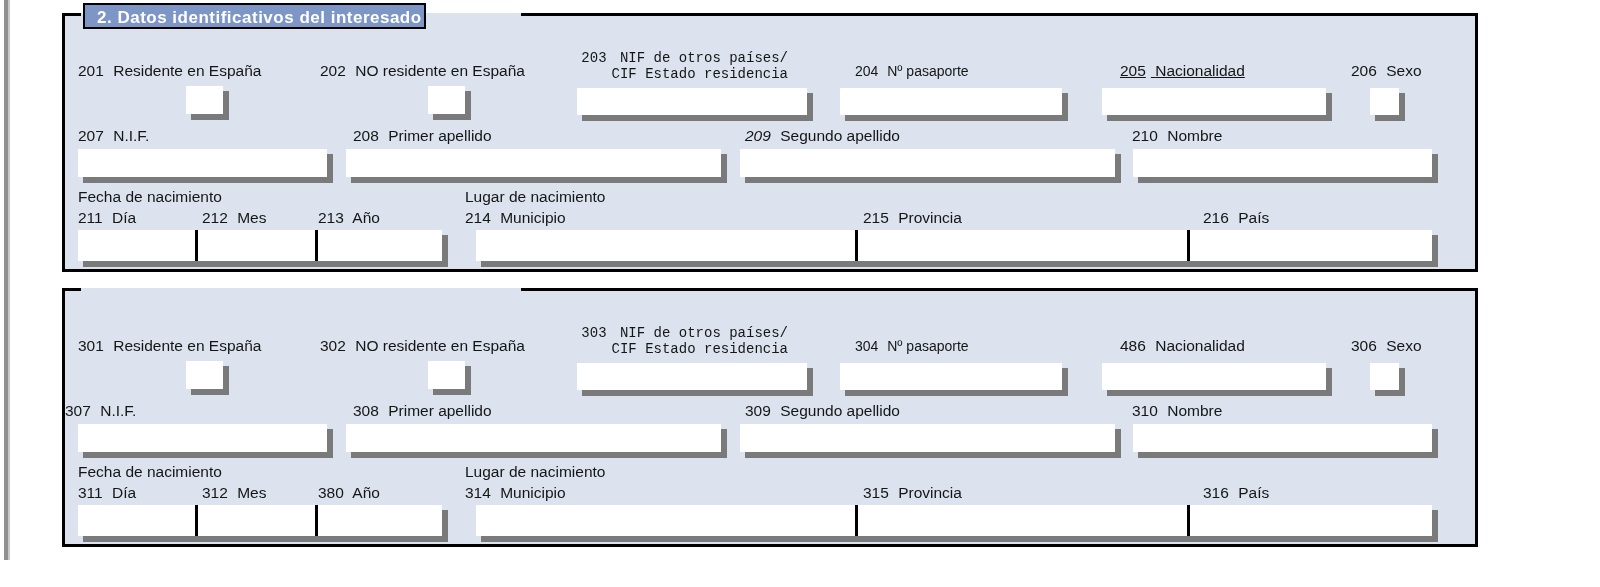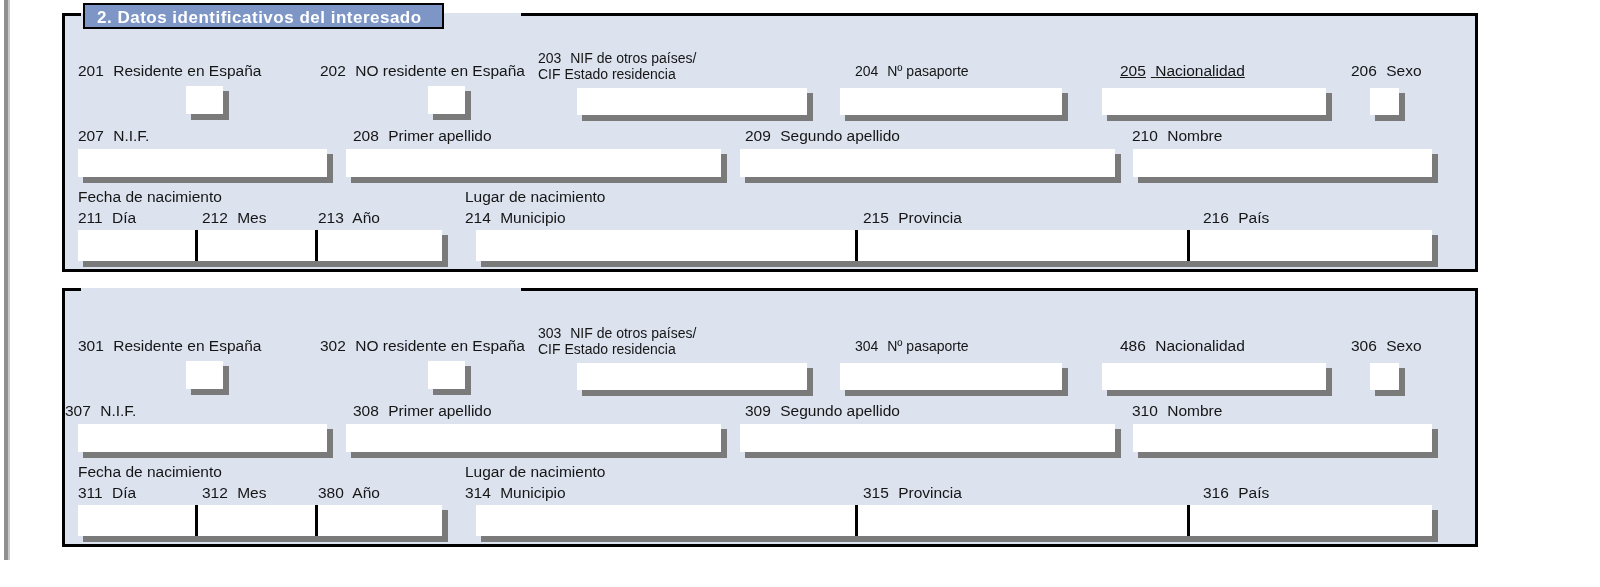--- a/index.html
+++ b/index.html
@@ -47,21 +47,21 @@
     position: absolute;
     top: -13px;
     left: 18px;
     height: 26px;
     line-height: 26px;
     background: #7e96c6;
     border: 2px solid #000000;
     color: #ffffff;
     font-size: 17px;
     font-weight: bold;
-    padding: 0 20px 0 12px;
+    padding: 0 2px 0 12px;
     letter-spacing: 0.5px;
     box-sizing: border-box;
     white-space: nowrap;
     z-index: 4;
   }
   
   .title-cut {
     position: absolute;
     top: -3px;
     left: 16px;
@@ -77,21 +77,22 @@
     color: #151515;
     white-space: nowrap;
     line-height: 17px;
   }
   .lbl.sm {
     font-size: 14px;
     line-height: 16px;
     text-align: right;
   }
   .lbl.center {
-    text-align: left;
+    text-align: right;
+    font-family: Liberation Mono, monospace;
   }
   .lbl-group {
     position: absolute;
     font-size: 15.5px;
     color: #151515;
     white-space: nowrap;
     line-height: 17px;
   }
 
   
@@ -177,21 +178,21 @@
 
     <span class="lbl" style="left:13px; top:111px;">
       <span style="margin-right: 5px;">207</span>
       <span>N.I.F.</span>
     </span>
     <span class="lbl" style="left:288px; top:111px;">
       <span style="margin-right: 5px;">208</span>
       <span>Primer apellido</span>
     </span>
     <span class="lbl" style="left:680px; top:111px;">
-      <span style="margin-right: 5px;">209</span>
+      <span style="margin-right: 5px; font-style: italic;">209</span>
       <span>Segundo apellido</span>
     </span>
     <span class="lbl" style="left:1067px; top:111px;">
       <span style="margin-right: 5px;">210</span>
       <span>Nombre</span>
     </span>
 
     <div class="fld" style="left:13px; top:133px; width:249px; height:28px;"></div>
     <div class="fld" style="left:281px; top:133px; width:375px; height:28px;"></div>
     <div class="fld" style="left:675px; top:133px; width:375px; height:28px;"></div>

